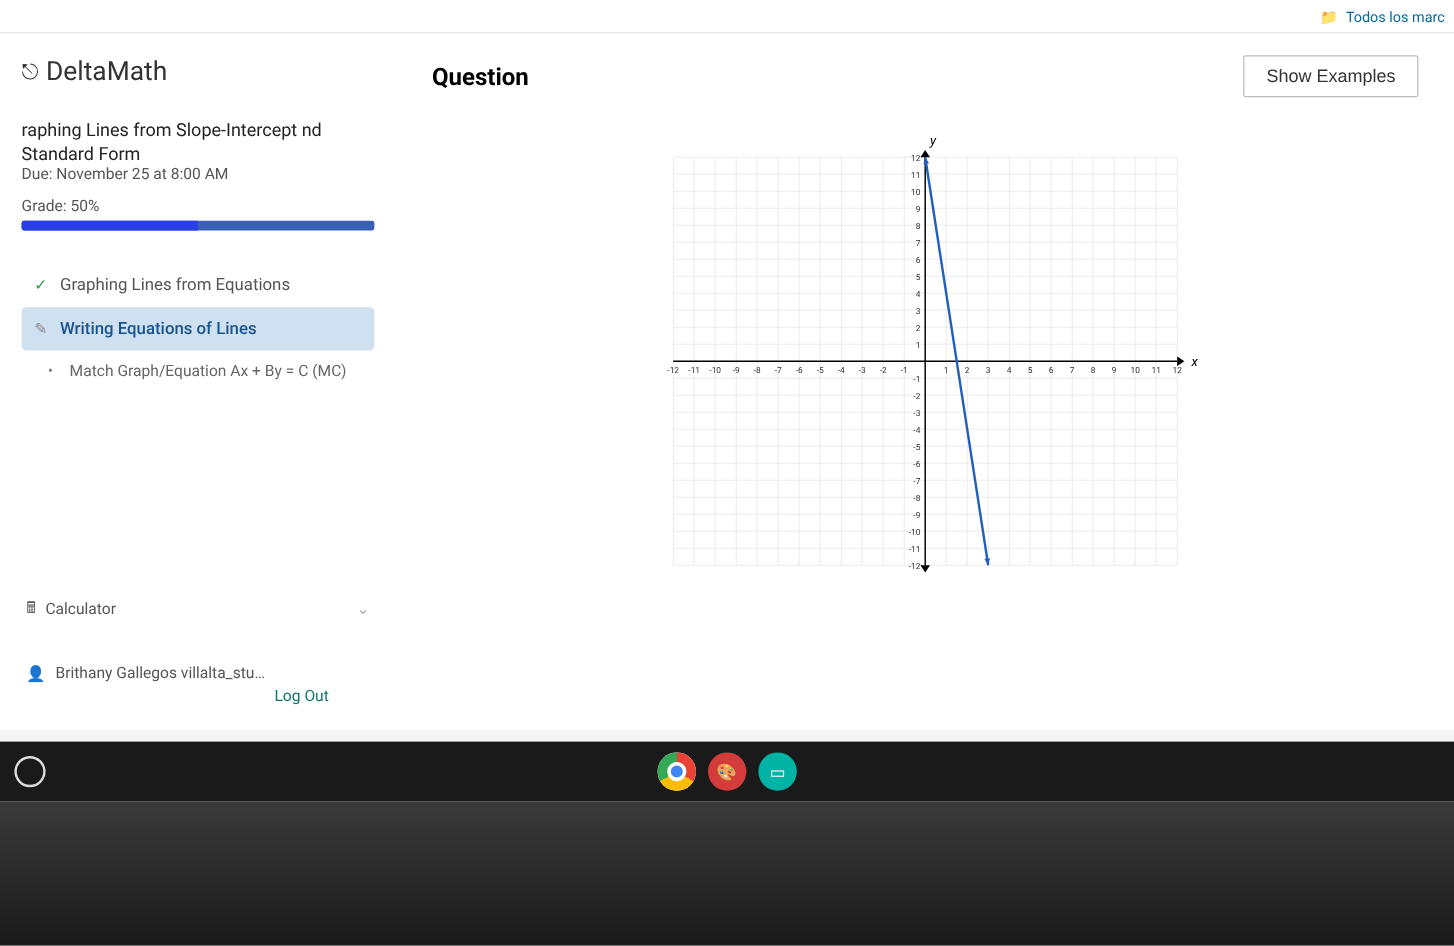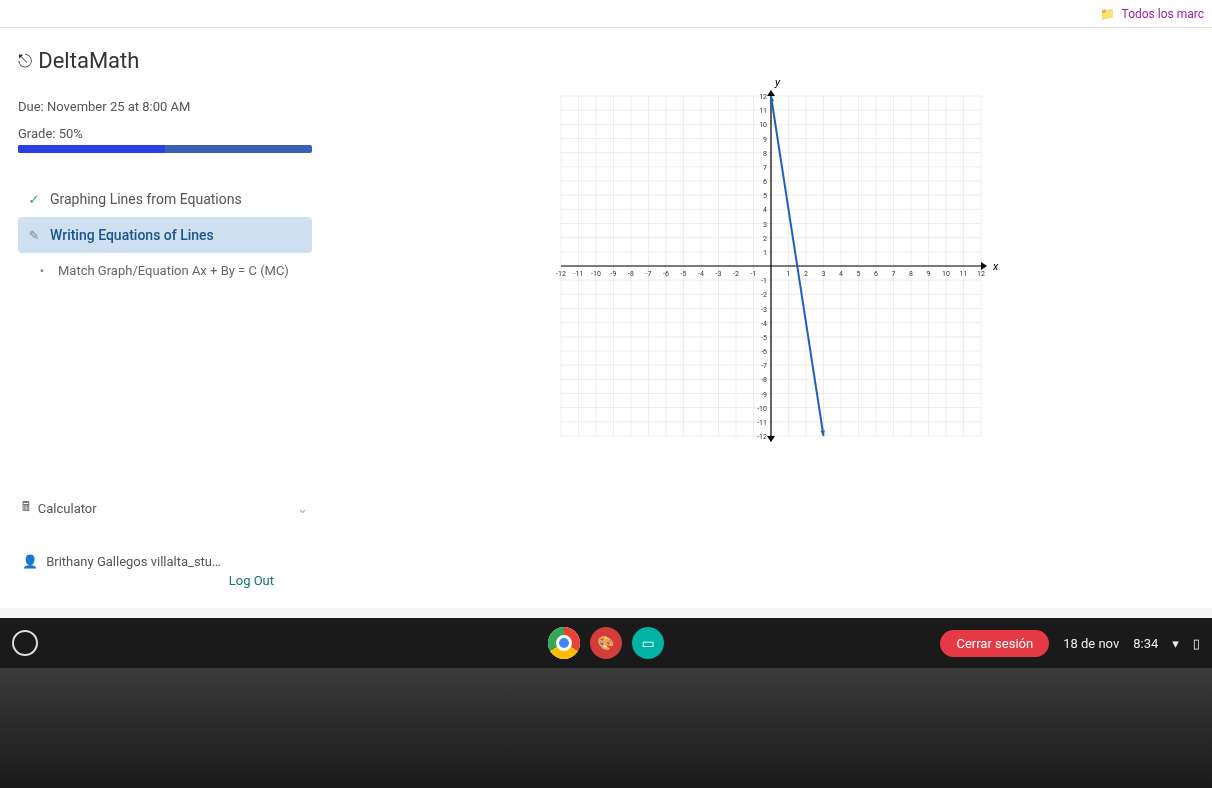--- a/index.html
+++ b/index.html
@@ -15,21 +15,21 @@
     position: absolute;
     top: 0; left: 0; right: 0;
     height: 28px;
     background: #fff;
     border-bottom: 1px solid #ddd;
     display: flex;
     align-items: center;
     justify-content: flex-end;
     padding-right: 8px;
     font-size: 12px;
-    color: #a21caf;
+    color: #0369a1;
     gap: 6px;
   }
   .folder-icon::before { content: "📁"; font-size: 12px; }
   .sidebar {
     position: absolute;
     top: 28px; left: 0;
     width: 330px;
     height: 580px;
     background: #fff;
     padding: 20px 18px 12px 18px;
@@ -223,20 +223,21 @@
 
 <div class="sidebar">
   <div class="logo">
     <span class="logo-icon">⎋</span>
     <span>
       <span class="delta">Delta</span><span>Math</span>
     </span>
   </div>
 
 
+  <div class="assignment-title">raphing Lines from Slope-Intercept nd Standard Form</div>
   <div class="due">Due: November 25 at 8:00 AM</div>
   <div class="grade">Grade: 50%</div>
   <div class="progress">
     <div class="progress-fill"></div>
   </div>
 
   <div class="topics">
     <div class="topic-item done">
       <span class="ticon">✓</span>
       <span>Graphing Lines from Equations</span>
@@ -259,20 +260,24 @@
     </div>
     <div class="tool-row">
       <span>👤</span>
       <span>Brithany Gallegos villalta_stu…</span>
       <span class="logout">Log Out</span>
     </div>
   </div>
 </div>
 
 <div class="main">
+  <div class="q-header">
+    <div class="q-title">Question</div>
+    <button class="show-ex-btn">Show Examples</button>
+  </div>
 
   <div class="graph-wrap">
     <svg class="graph" width="480" height="400" viewBox="0 0 480 400">
         <line x1="30" y1="370" x2="30" y2="30" stroke="#ddd" stroke-width="0.5"></line>
         <line x1="47.5" y1="370" x2="47.5" y2="30" stroke="#ddd" stroke-width="0.5"></line>
         <line x1="65" y1="370" x2="65" y2="30" stroke="#ddd" stroke-width="0.5"></line>
         <line x1="82.5" y1="370" x2="82.5" y2="30" stroke="#ddd" stroke-width="0.5"></line>
         <line x1="100" y1="370" x2="100" y2="30" stroke="#ddd" stroke-width="0.5"></line>
         <line x1="117.5" y1="370" x2="117.5" y2="30" stroke="#ddd" stroke-width="0.5"></line>
         <line x1="135" y1="370" x2="135" y2="30" stroke="#ddd" stroke-width="0.5"></line>
@@ -381,22 +386,15 @@
   </div>
 </div>
 
 <div class="taskbar">
   <div class="launcher"></div>
   <div class="center-icons">
     <div class="task-icon ic-chrome"></div>
     <div class="task-icon ic-red">🎨</div>
     <div class="task-icon ic-teal">▭</div>
   </div>
-  <div class="right">
-    <div class="cerrar">Cerrar sesión</div>
-    <span>18 de nov</span>
-    <span>8:34</span>
-    <span>▾</span>
-    <span>▯</span>
-  </div>
 </div>
 
 <div class="below-screen"></div>
 
 </body></html>

